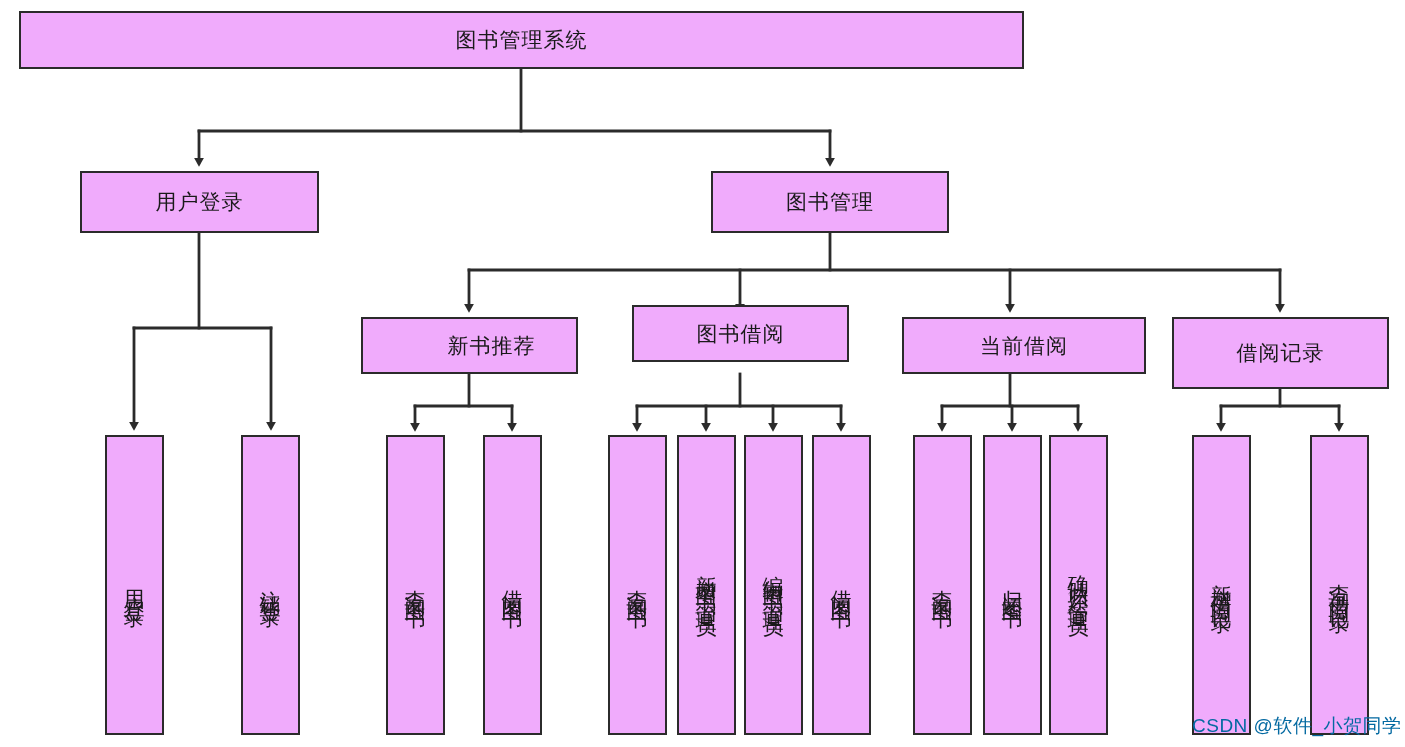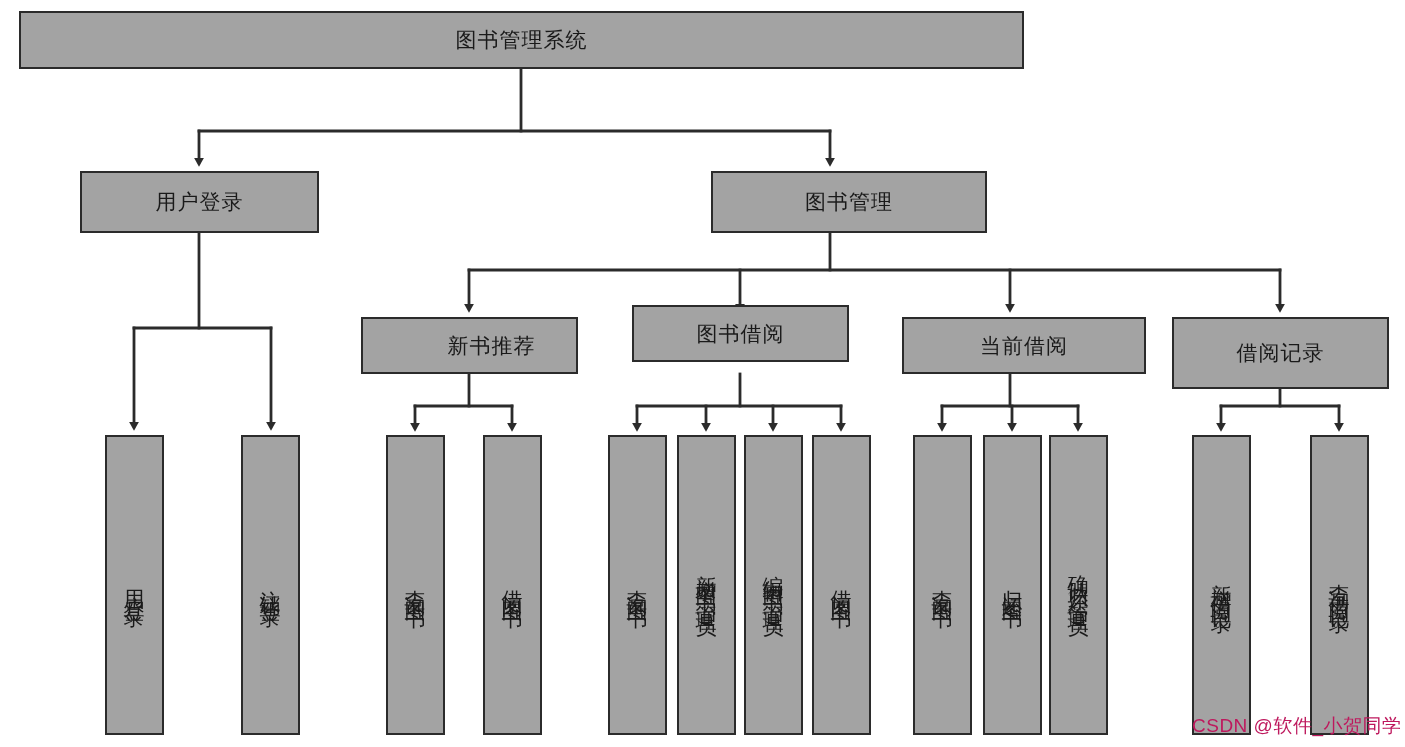--- a/index.html
+++ b/index.html
@@ -22,21 +22,21 @@
     left: 0;
     top: 0;
     width: 1405px;
     height: 747px;
     pointer-events: none;
   }
   .node {
     position: absolute;
     box-sizing: border-box;
     border: 2.5px solid #2b2b2b;
-    background: #a3a3a3;
+    background: #f0abfc;
     color: #1a1a1a;
     display: flex;
     align-items: center;
     justify-content: center;
     text-align: center;
   }
   .node.h {
     font-size: 21px;
     letter-spacing: 1px;
   }
@@ -46,21 +46,21 @@
   .node.v .vtext {
     writing-mode: vertical-rl;
     text-orientation: upright;
     letter-spacing: 6px;
     line-height: 1;
     white-space: nowrap;
   }
   .watermark {
     position: absolute;
     font-size: 19px;
-    color: #be185d;
+    color: #0369a1;
     white-space: nowrap;
     letter-spacing: 0.5px;
   }
 </style>
 </head>
 <body>
 
 <div id="canvas">
 
   <svg id="wires" viewBox="0 0 1405 747" xmlns="http://www.w3.org/2000/svg">
@@ -114,21 +114,21 @@
     </g>
   </svg>
 
   <div class="node h" id="node-root" style="left: 19px; top: 11px; width: 1005px; height: 58px;">
     <span>图书管理系统</span>
   </div>
 
   <div class="node h" id="node-l2-0" style="left: 80px; top: 171px; width: 239px; height: 62px;">
     <span>用户登录</span>
   </div>
-  <div class="node h" id="node-l2-1" style="left: 711px; top: 171px; width: 276px; height: 62px; align-items: center;">
+  <div class="node h" id="node-l2-1" style="left: 711px; top: 171px; width: 238px; height: 62px; align-items: center;">
     <span>图书管理</span>
   </div>
 
   <div class="node h" id="node-l3-0" style="left: 361px; top: 317px; width: 217px; height: 57px; padding-left: 44px;">
     <span>新书推荐</span>
   </div>
   <div class="node h" id="node-l3-1" style="left: 632px; top: 305px; width: 217px; height: 57px;">
     <span>图书借阅</span>
   </div>
   <div class="node h" id="node-l3-2" style="left: 902px; top: 317px; width: 244px; height: 57px;">

